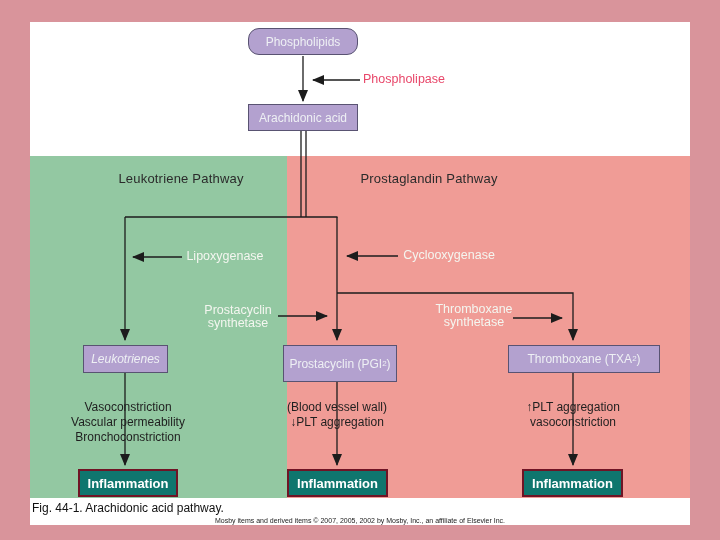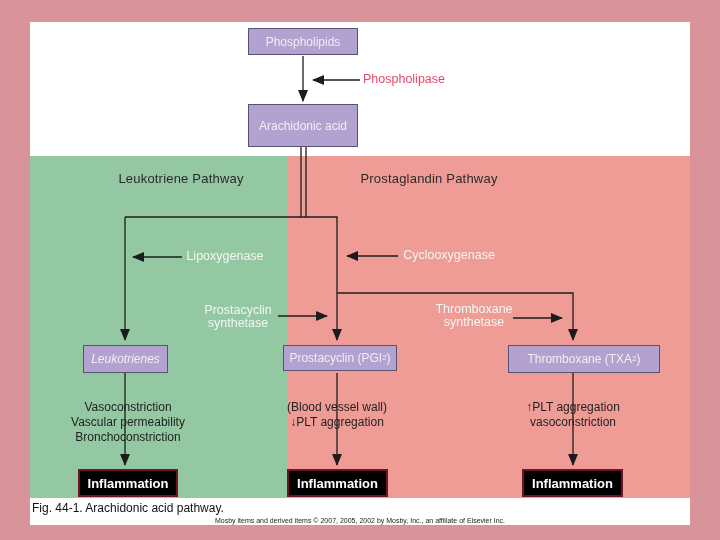--- a/index.html
+++ b/index.html
@@ -8,21 +8,21 @@
   .canvas{position:absolute;left:30px;top:22px;width:660px;height:503px;background:#ffffff;}
   .region{position:absolute;top:156px;height:342px;}
   .region.green{left:30px;width:257px;background:#93c8a2;}
   .region.salmon{left:287px;width:403px;background:#f09c96;}
   .pathway-title{position:absolute;font-size:13px;color:#2b2b2b;text-align:center;width:200px;letter-spacing:.2px;}
   .node{position:absolute;display:flex;align-items:center;justify-content:center;
         background:#b3a1cf;border:1.5px solid #595372;color:#eef0f4;font-size:12px;
         box-sizing:border-box;text-align:center;}
   .node sub{font-size:8px;line-height:0;}
   .inflam{position:absolute;display:flex;align-items:center;justify-content:center;
-          background:#000000;border:2px solid #701425;color:#ffffff;font-size:13px;
+          background:#0f766e;border:2px solid #701425;color:#ffffff;font-size:13px;
           font-weight:bold;box-sizing:border-box;}
   .enzyme{position:absolute;font-size:12.5px;color:#f4f6f0;text-align:center;line-height:13px;}
   .enzyme.red{color:#e8476a;text-align:left;}
   .effects{position:absolute;width:160px;text-align:center;font-size:12px;color:#1f1f1f;line-height:15px;}
   .caption{position:absolute;left:32px;top:501px;font-size:12px;color:#111111;}
   .copyright{position:absolute;left:30px;top:517px;width:660px;text-align:center;font-size:7px;color:#222222;}
   svg.wires{position:absolute;left:0;top:0;z-index:3;pointer-events:none;}
   .txt{z-index:4;} .node,.inflam{z-index:5;}
 </style>
 </head>
@@ -67,24 +67,24 @@
   <div class="enzyme txt" style="left:379px;top:249px;width:140px;">Cyclooxygenase</div>
   <div class="enzyme txt" style="left:178px;top:304px;width:120px;">
     <div>Prostacyclin</div>
     <div>synthetase</div>
   </div>
   <div class="enzyme txt" style="left:414px;top:303px;width:120px;">
     <div>Thromboxane</div>
     <div>synthetase</div>
   </div>
 
-  <div class="node" style="left:248px;top:28px;width:110px;height:27px;">Phospholipids</div>
-  <div class="node" style="left:248px;top:104px;width:110px;height:43px;">Arachidonic acid</div>
+  <div class="node" style="left:248px;top:28px;width:110px;height:27px;border-radius:11px;">Phospholipids</div>
+  <div class="node" style="left:248px;top:104px;width:110px;height:27px;">Arachidonic acid</div>
   <div class="node" style="left:83px;top:345px;width:85px;height:28px;font-style:italic;">Leukotrienes</div>
-  <div class="node" style="left:283px;top:345px;width:114px;height:26px;">
+  <div class="node" style="left:283px;top:345px;width:114px;height:37px;">
       <span>Prostacyclin (PGI</span>
       <sub>2</sub>
       <span>)</span>
     </div>
   <div class="node" style="left:508px;top:345px;width:152px;height:28px;">
       <span>Thromboxane (TXA</span>
       <sub>2</sub>
       <span>)</span>
     </div>
 

